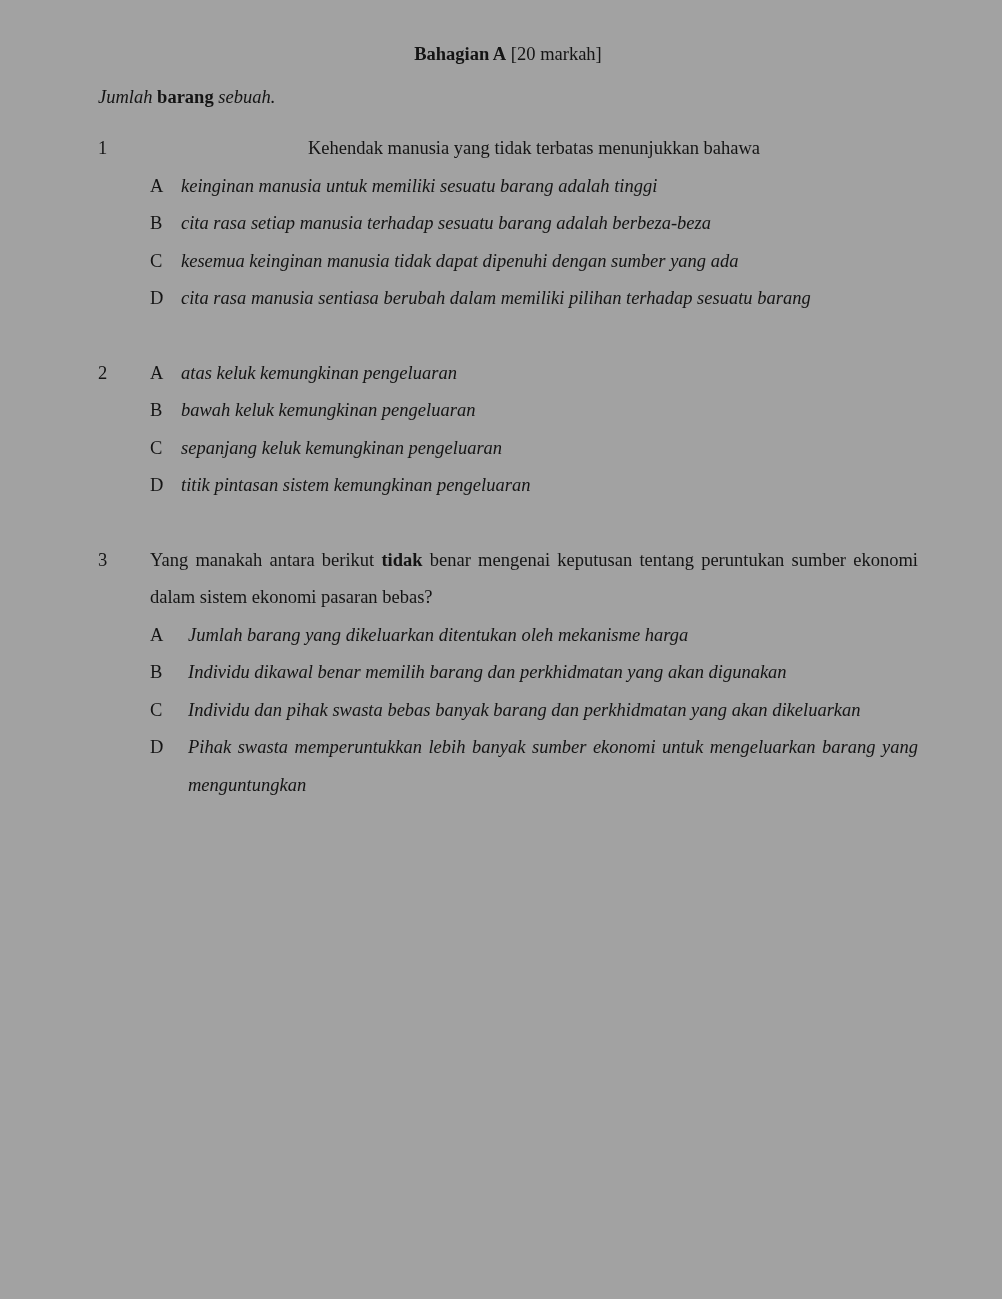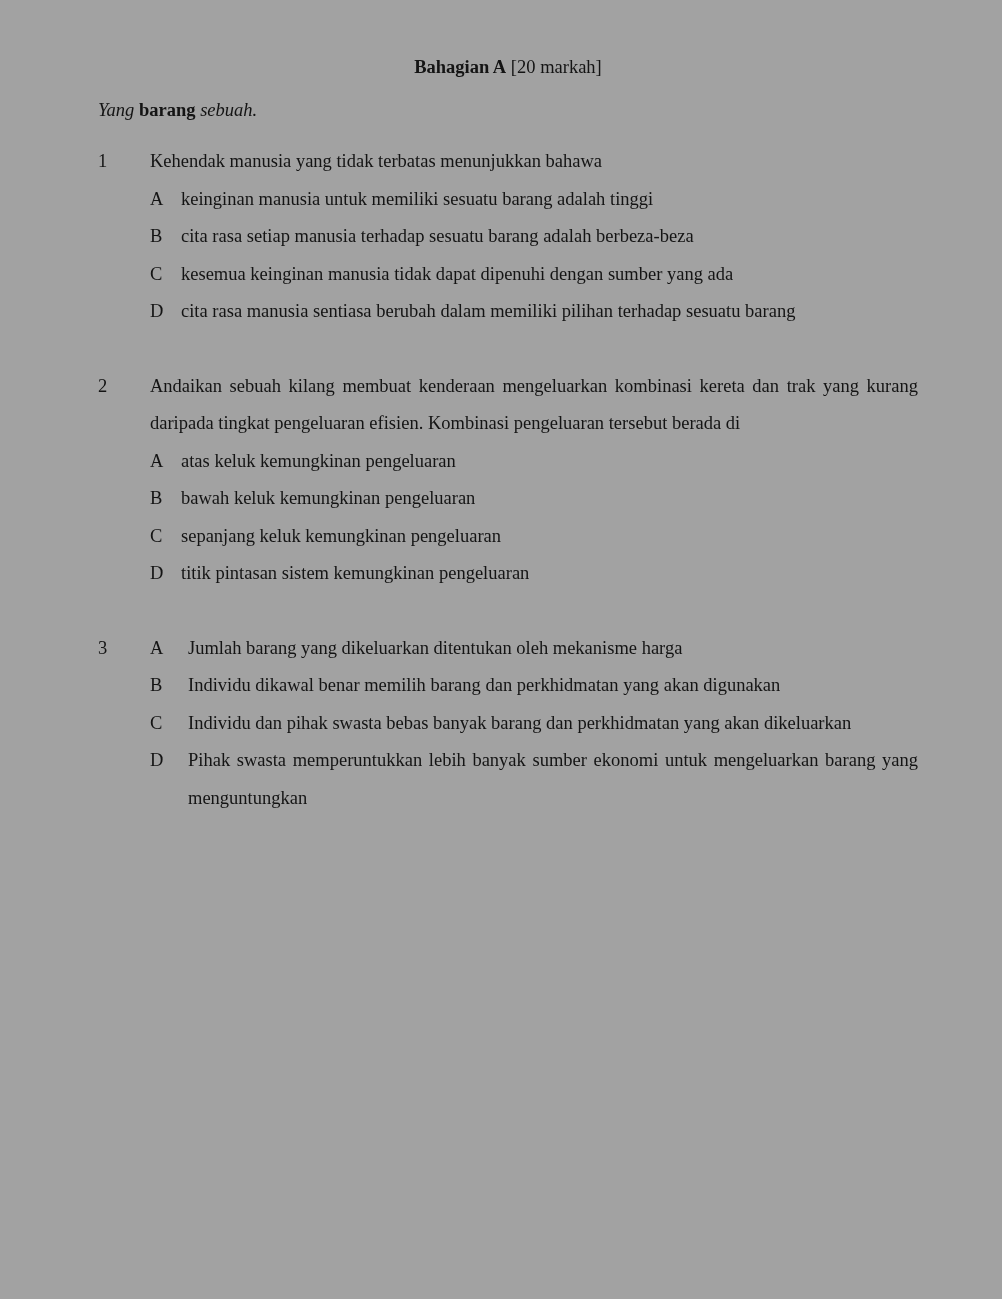--- a/index.html
+++ b/index.html
@@ -13,21 +13,21 @@
     font-family: "Liberation Serif", serif;
     color: #141414;
     font-size: 18.5px;
     line-height: 37.5px;
     -webkit-font-smoothing: antialiased;
   }
   .page {
     box-sizing: border-box;
     width: 1002px;
     height: 1160px;
-    padding: 49px 84px 40px 98px;
+    padding: 36px 84px 40px 98px;
     overflow: hidden;
   }
   .title {
     text-align: center;
     margin-bottom: 5px;
   }
   .bold { font-weight: bold; }
   .italic { font-style: italic; }
   .instruction {
     margin-bottom: 14px;
@@ -44,52 +44,53 @@
     flex: 0 0 52px;
   }
   .qbody {
     flex: 1 1 auto;
     min-width: 0;
   }
   .stem {
     text-align: justify;
   }
   .stem.no-justify {
-    text-align: left;
+    text-align: center;
   }
   .option {
     display: flex;
   }
   .opt-letter {
     width: 31px;
     flex: 0 0 31px;
   }
   .q3 .opt-letter {
     width: 38px;
     flex: 0 0 38px;
   }
   .opt-text {
     flex: 1 1 auto;
     min-width: 0;
+    font-style: italic;
   }
   .opt-text.justify {
     text-align: justify;
   }
 </style>
 </head>
 <body>
 
 <div class="page">
 
   <div class="title">
     <span class="bold">Bahagian A</span><span> [20 markah]</span>
   </div>
 
   <div class="instruction">
-    <span class="italic">Yang </span><span class="bold">barang</span><span class="italic"> sebuah.</span>
+    <span class="italic">Jumlah </span><span class="bold">barang</span><span class="italic"> sebuah.</span>
   </div>
 
   <div class="question first">
     <div class="qnum">1</div>
     <div class="qbody">
       <div class="stem no-justify">Kehendak manusia yang tidak terbatas menunjukkan bahawa</div>
       <div class="option">
         <span class="opt-letter">A</span>
         <span class="opt-text">keinginan manusia untuk memiliki sesuatu barang adalah tinggi</span>
       </div>
@@ -104,21 +105,20 @@
       <div class="option">
         <span class="opt-letter">D</span>
         <span class="opt-text">cita rasa manusia sentiasa berubah dalam memiliki pilihan terhadap sesuatu barang</span>
       </div>
     </div>
   </div>
 
   <div class="question">
     <div class="qnum">2</div>
     <div class="qbody">
-      <div class="stem">Andaikan sebuah kilang membuat kenderaan mengeluarkan kombinasi kereta dan trak yang kurang daripada tingkat pengeluaran efisien. Kombinasi pengeluaran tersebut berada di</div>
       <div class="option">
         <span class="opt-letter">A</span>
         <span class="opt-text">atas keluk kemungkinan pengeluaran</span>
       </div>
       <div class="option">
         <span class="opt-letter">B</span>
         <span class="opt-text">bawah keluk kemungkinan pengeluaran</span>
       </div>
       <div class="option">
         <span class="opt-letter">C</span>
@@ -127,20 +127,23 @@
       <div class="option">
         <span class="opt-letter">D</span>
         <span class="opt-text">titik pintasan sistem kemungkinan pengeluaran</span>
       </div>
     </div>
   </div>
 
   <div class="question q3">
     <div class="qnum">3</div>
     <div class="qbody">
+      <div class="stem">
+        <span>Yang manakah antara berikut </span><span class="bold">tidak</span><span> benar mengenai keputusan tentang peruntukan sumber ekonomi dalam sistem ekonomi pasaran bebas?</span>
+      </div>
       <div class="option">
         <span class="opt-letter">A</span>
         <span class="opt-text">Jumlah barang yang dikeluarkan ditentukan oleh mekanisme harga</span>
       </div>
       <div class="option">
         <span class="opt-letter">B</span>
         <span class="opt-text">Individu dikawal benar memilih barang dan perkhidmatan yang akan digunakan</span>
       </div>
       <div class="option">
         <span class="opt-letter">C</span>

